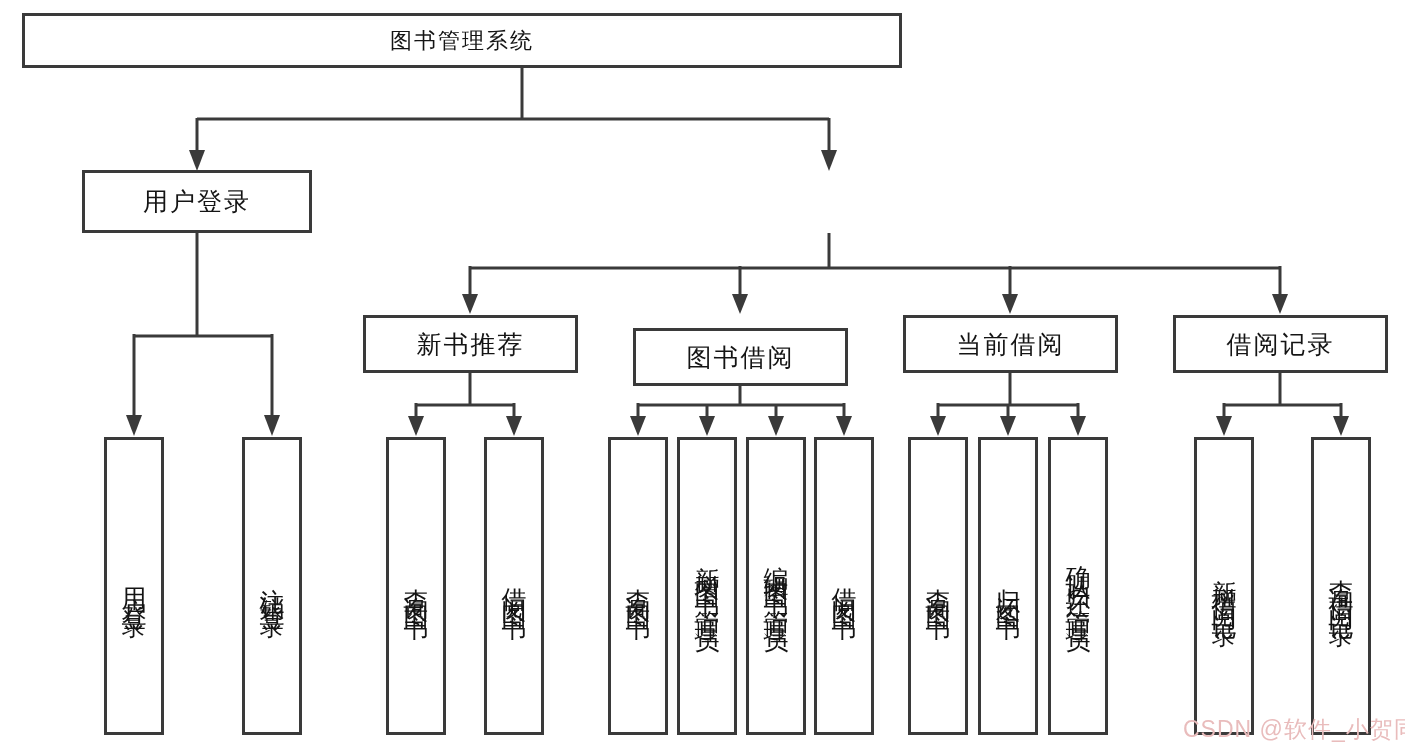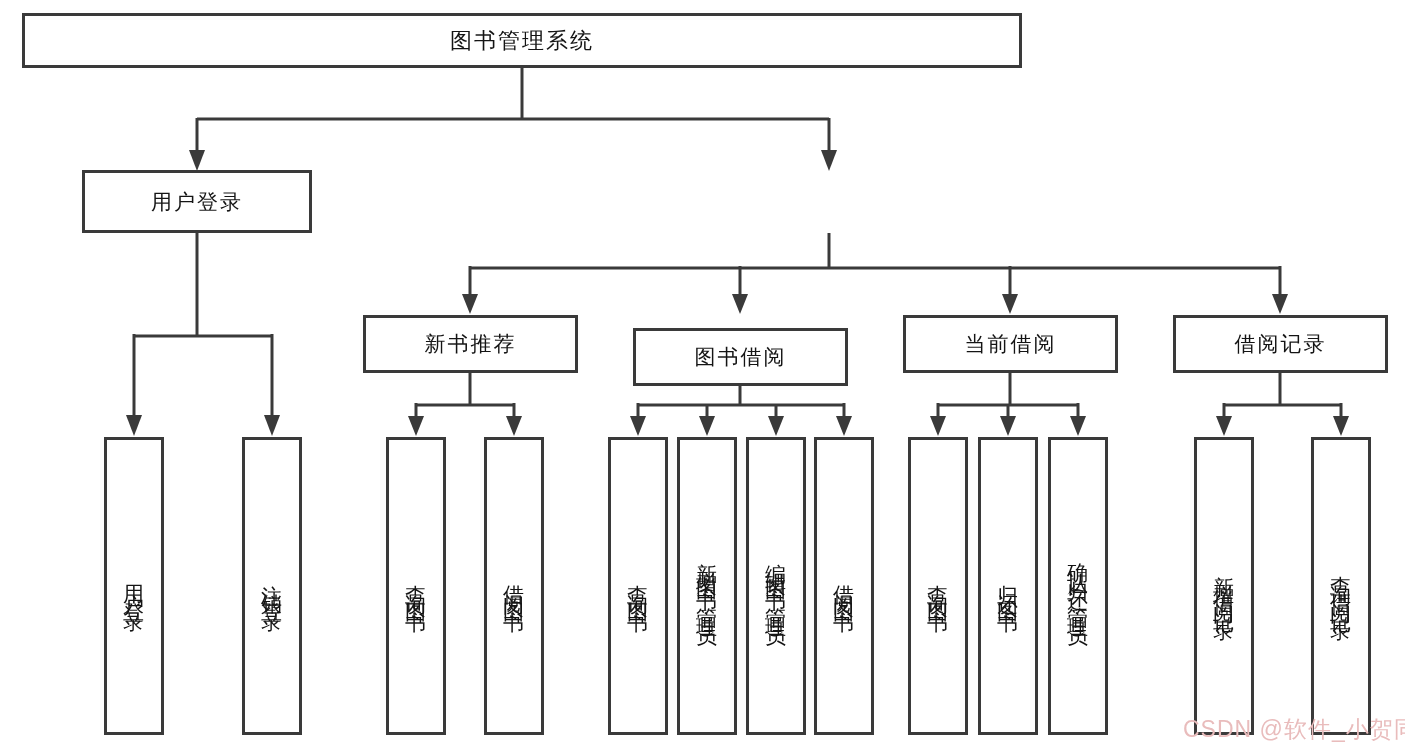--- a/index.html
+++ b/index.html
@@ -13,33 +13,33 @@
   }
   #wires{position:absolute;left:0;top:0;width:1405px;height:747px;}
   .node{
     position:absolute;
     box-sizing:border-box;
     border:3px solid #3a3a3a;
     background:#ffffff;
     display:flex;
     align-items:center;
     justify-content:center;
-    font-size:21px;
+    font-size:25px;
     letter-spacing:2px;
     color:#141414;
     white-space:nowrap;
   }
   .vnode{
     writing-mode:vertical-rl;
     letter-spacing:9px;
     line-height:1;
     white-space:normal;
   }
   
-  .n-root{left:22px;top:13px;width:1000px;height:55px;font-size:22px;}
+  .n-root{left:22px;top:13px;width:880px;height:55px;font-size:22px;}
   
   .n-l2a{left:82px;top:170px;width:230px;height:63px;}
   .n-l2b{left:710px;top:170px;width:237px;height:63px;}
   
   .n-l3{top:315px;width:215px;height:58px;}
   .n-l3a{left:363px;} .n-l3b{left:633px;margin-top:13px;} .n-l3c{left:903px;} .n-l3d{left:1173px;}
   
   .leaf{top:437px;width:60px;height:298px;}
   .lf1a{left:104px;} .lf1b{left:242px;}
   .lf2a{left:386px;} .lf2b{left:484px;}

